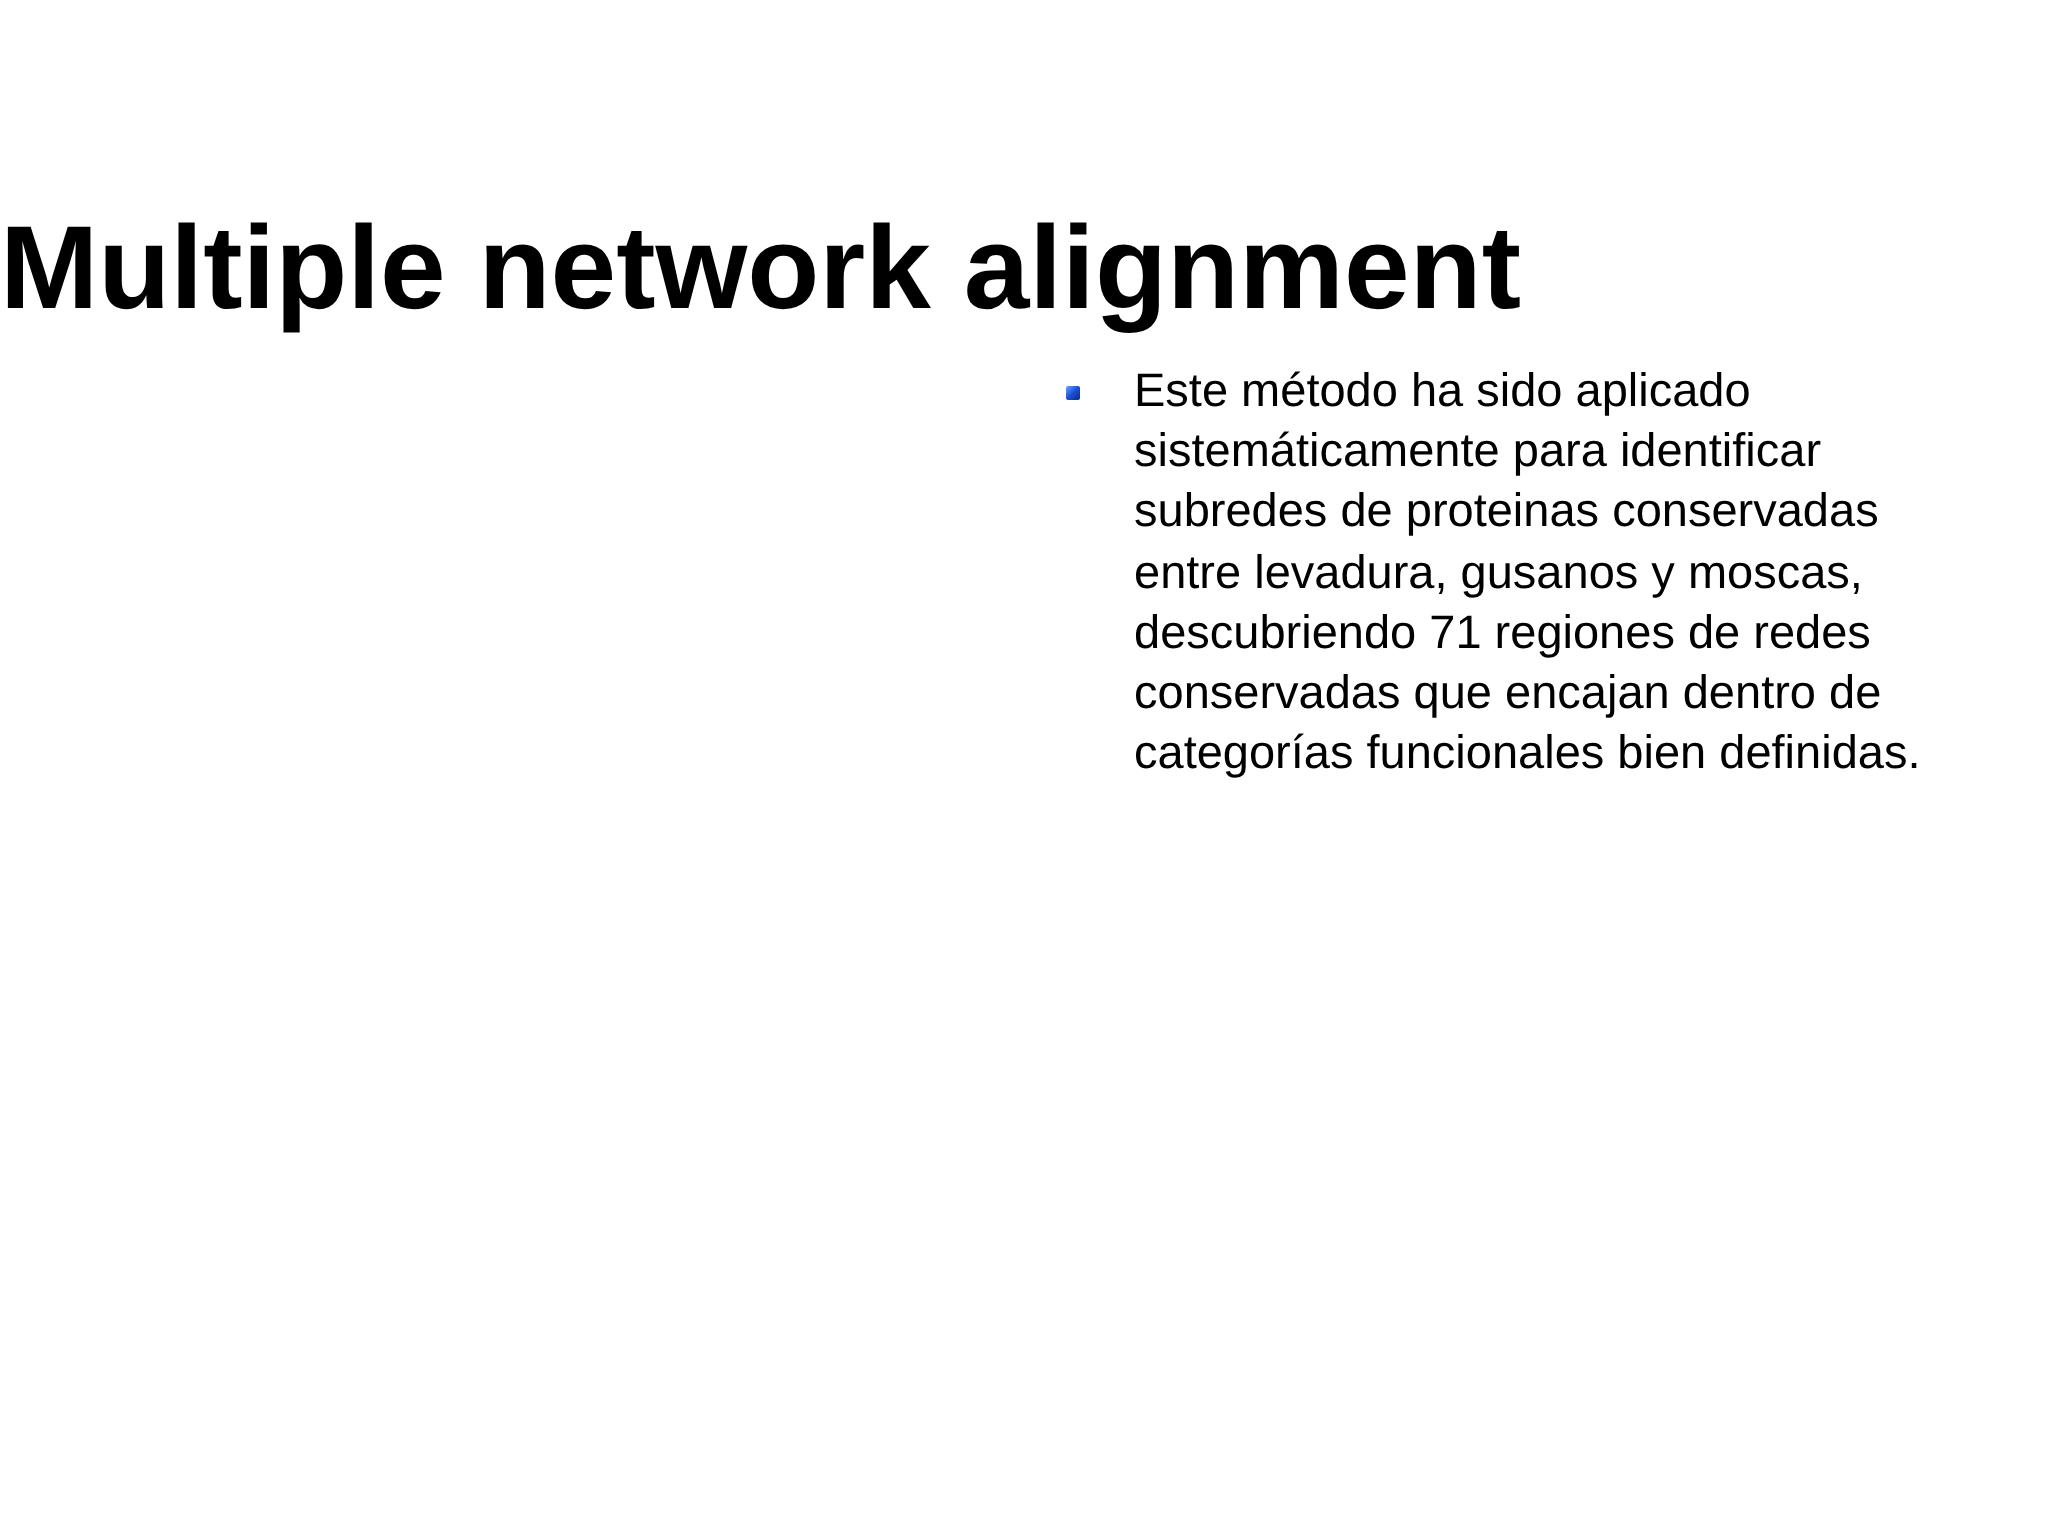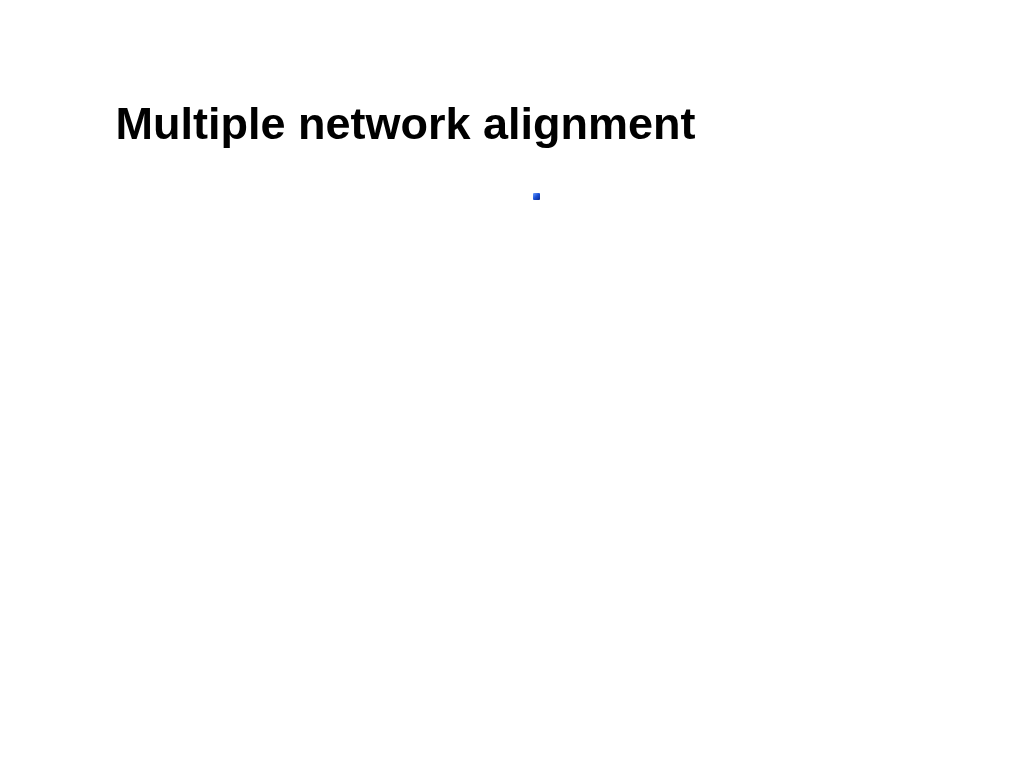--- a/index.html
+++ b/index.html
@@ -13,22 +13,22 @@
       position: relative;
       overflow: hidden;
       font-family: "Liberation Sans", sans-serif;
       color: #000000;
     }
     .slide-title {
       position: absolute;
       left: 0;
       top: 66px;
       width: 811px;
-      text-align: center;
-      font-size: 45px;
+      text-align: left;
+      font-size: 59px;
       font-weight: bold;
       line-height: 56px;
       letter-spacing: 0px;
     }
     .image-placeholder {
       position: absolute;
       left: 20px;
       top: 170px;
       width: 490px;
       height: 570px;
@@ -62,14 +62,15 @@
 </head>
 <body>
 
 <h1 class="slide-title">Multiple network alignment</h1>
 
 <div class="image-placeholder"></div>
 
 <ul class="bullet-list">
   <li class="bullet-item">
     <span class="bullet-icon"></span>
+    <span>Este método ha sido aplicado sistemáticamente para identificar subredes de proteinas conservadas entre levadura, gusanos y moscas, descubriendo 71 regiones de redes conservadas que encajan dentro de categorías funcionales bien definidas.</span>
   </li>
 </ul>
 
 </body></html>

